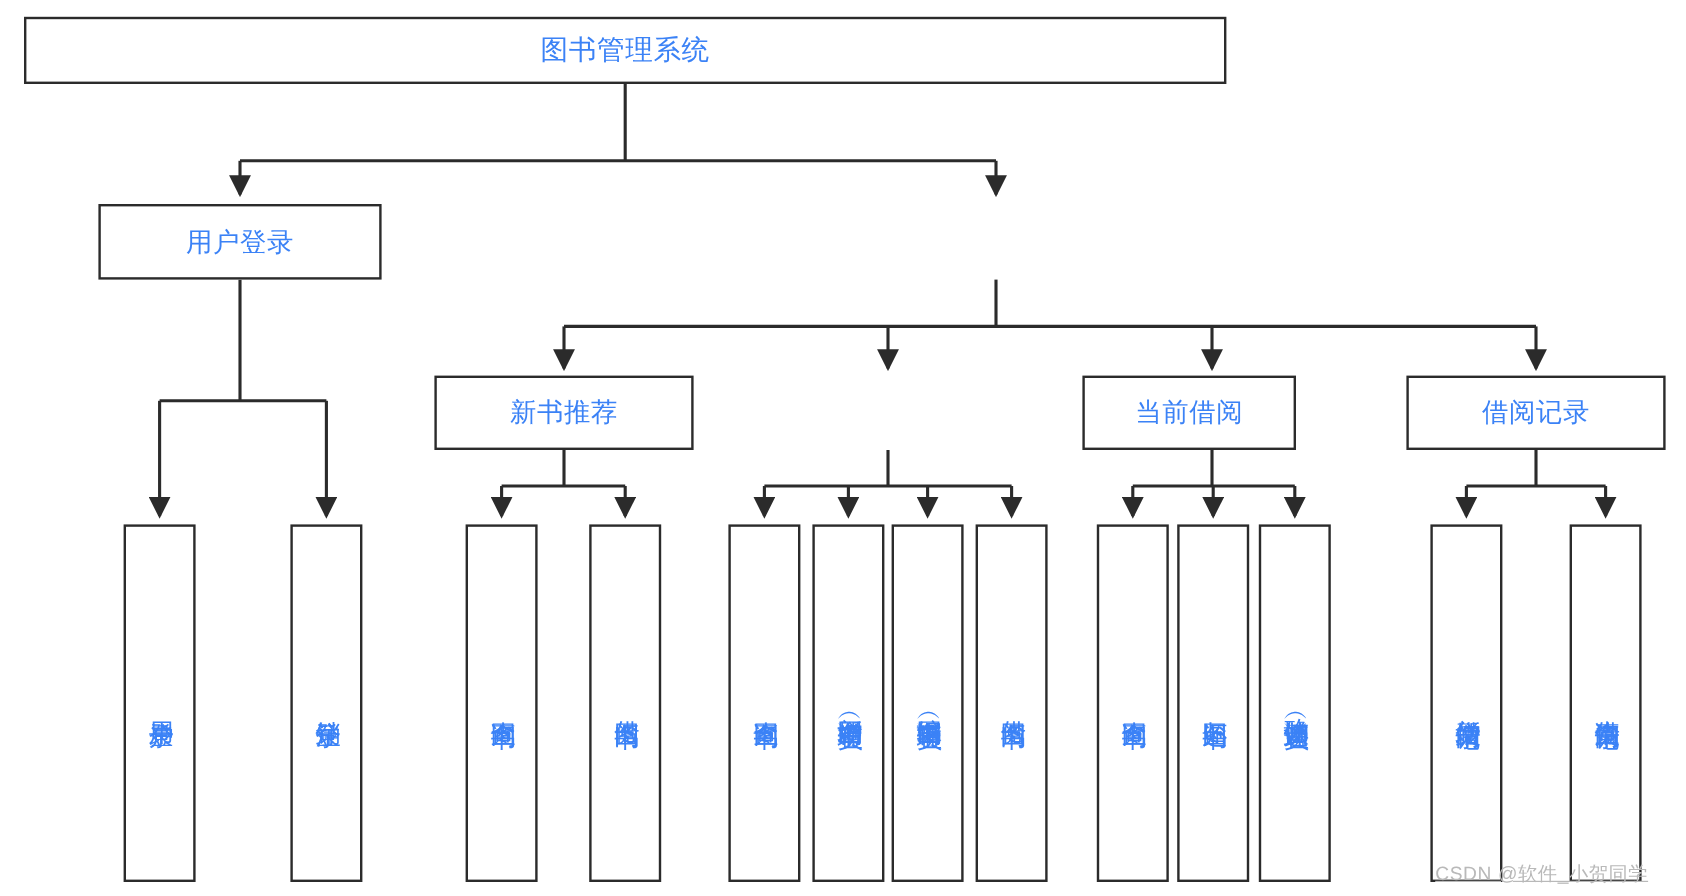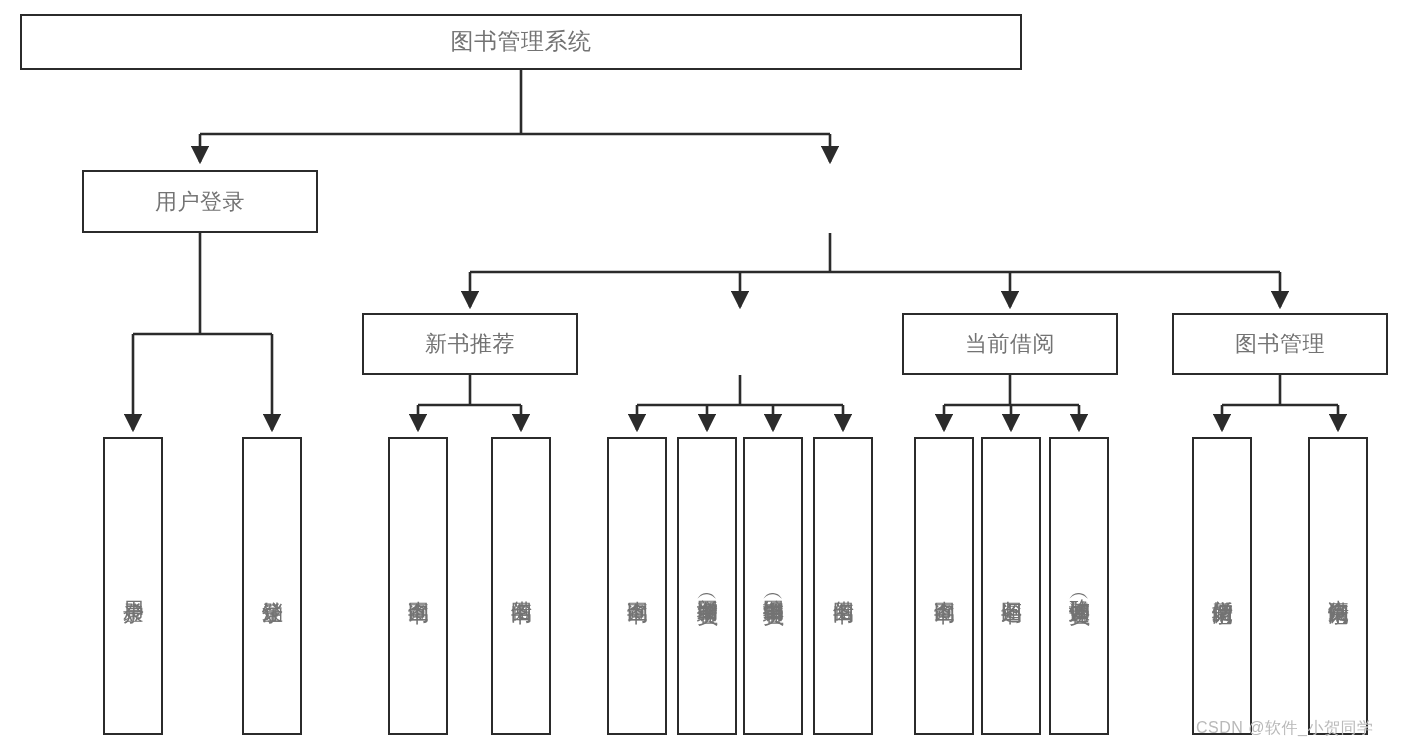--- a/index.html
+++ b/index.html
@@ -27,21 +27,21 @@
     pointer-events: none;
   }
   .node {
     position: absolute;
     box-sizing: border-box;
     border: 2.5px solid #2b2b2b;
     background: #ffffff;
     display: flex;
     align-items: center;
     justify-content: center;
-    color: #737373;
+    color: #3b82f6;
     line-height: 1.18;
   }
   .node.horiz {
     font-size: 22px;
     letter-spacing: 0.5px;
   }
   .node.vert {
     writing-mode: vertical-rl;
     text-orientation: upright;
     font-size: 21px;
@@ -114,36 +114,36 @@
       <path d="M 1222 405 L 1222 430" marker-end="url(#arrow)"></path>
       <path d="M 1338 405 L 1338 430" marker-end="url(#arrow)"></path>
     </g>
   </svg>
 
   <div class="node horiz root" style="left:20px; top:14px; width:1002px; height:56px;">图书管理系统</div>
 
   <div class="node horiz" style="left:82px; top:170px; width:236px; height:63px;">用户登录</div>
 
   <div class="node horiz" style="left:362px; top:313px; width:216px; height:62px;">新书推荐</div>
-  <div class="node horiz" style="left:902px; top:313px; width:216px; height:62px;">当前借阅</div>
-  <div class="node horiz" style="left:1172px; top:313px; width:216px; height:62px;">图书管理</div>
+  <div class="node horiz" style="left:902px; top:313px; width:178px; height:62px;">当前借阅</div>
+  <div class="node horiz" style="left:1172px; top:313px; width:216px; height:62px;">借阅记录</div>
 
   <div class="node vert" style="left:103px; top:437px; width:60px; height:298px;">用户登录</div>
   <div class="node vert" style="left:242px; top:437px; width:60px; height:298px;">注销登录</div>
 
   <div class="node vert" style="left:388px; top:437px; width:60px; height:298px;">查询图书</div>
   <div class="node vert" style="left:491px; top:437px; width:60px; height:298px;">借阅图书</div>
 
   <div class="node vert" style="left:607px; top:437px; width:60px; height:298px;">查询图书</div>
   <div class="node vert" style="left:677px; top:437px; width:60px; height:298px;">新增图书（管理员）</div>
   <div class="node vert" style="left:743px; top:437px; width:60px; height:298px;">编辑图书（管理员）</div>
   <div class="node vert" style="left:813px; top:437px; width:60px; height:298px;">借阅图书</div>
 
   <div class="node vert" style="left:914px; top:437px; width:60px; height:298px;">查询图书</div>
   <div class="node vert" style="left:981px; top:437px; width:60px; height:298px;">归还图书</div>
   <div class="node vert" style="left:1049px; top:437px; width:60px; height:298px;">确认归还（管理员）</div>
 
   <div class="node vert" style="left:1192px; top:437px; width:60px; height:298px;">新增借阅记录</div>
   <div class="node vert" style="left:1308px; top:437px; width:60px; height:298px;">查询借阅记录</div>
 
-  <div class="watermark" style="left:1196px; top:718px;">CSDN @软件_小贺同学</div>
+  <div class="watermark" style="left:1196px; top:718px;text-decoration:underline;">CSDN @软件_小贺同学</div>
 
 </div>
 
 </body></html>

